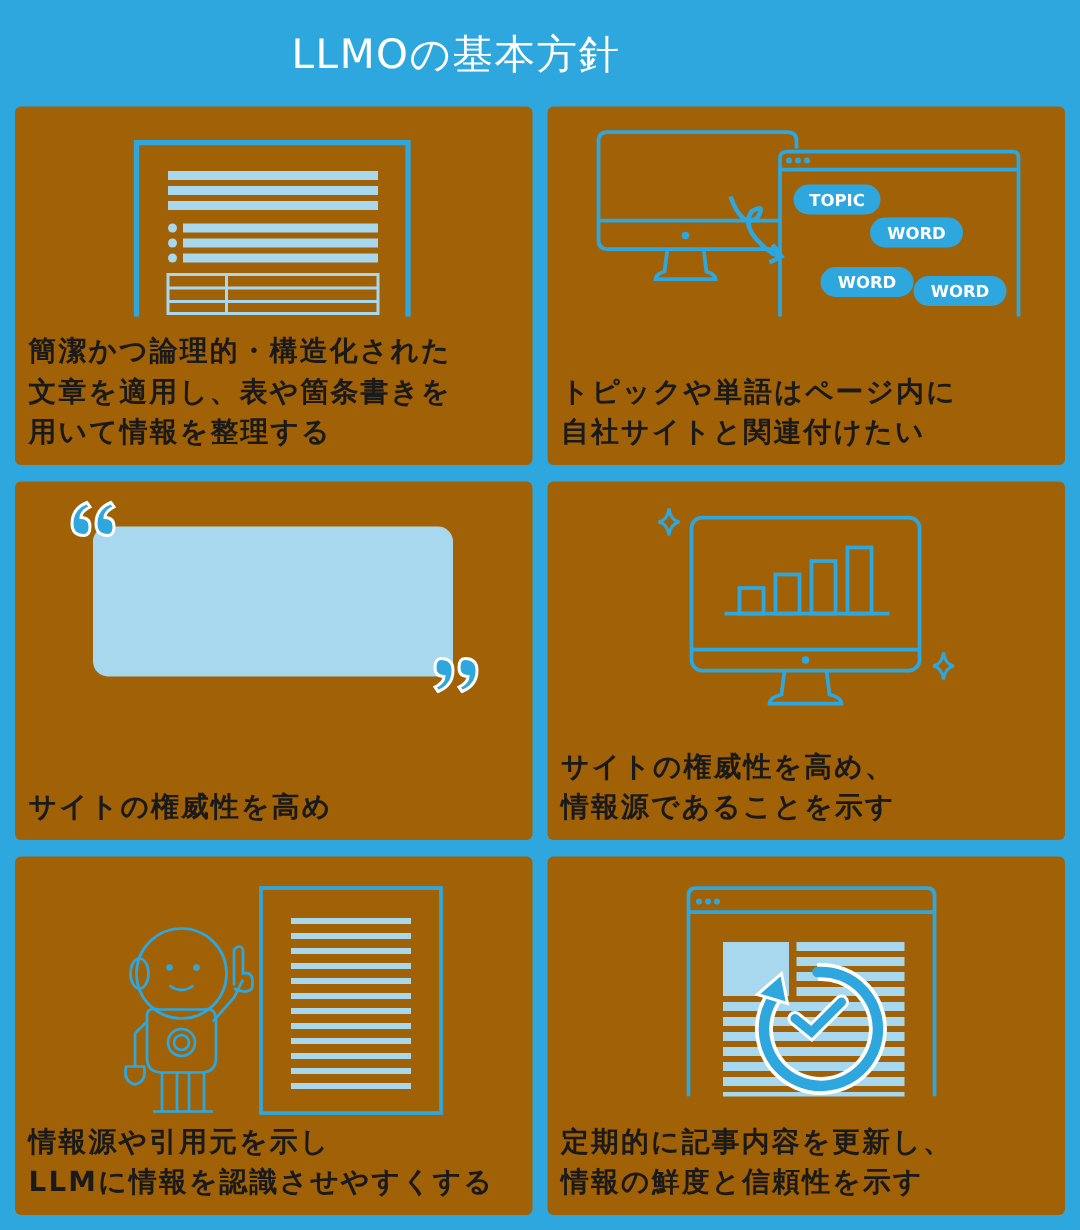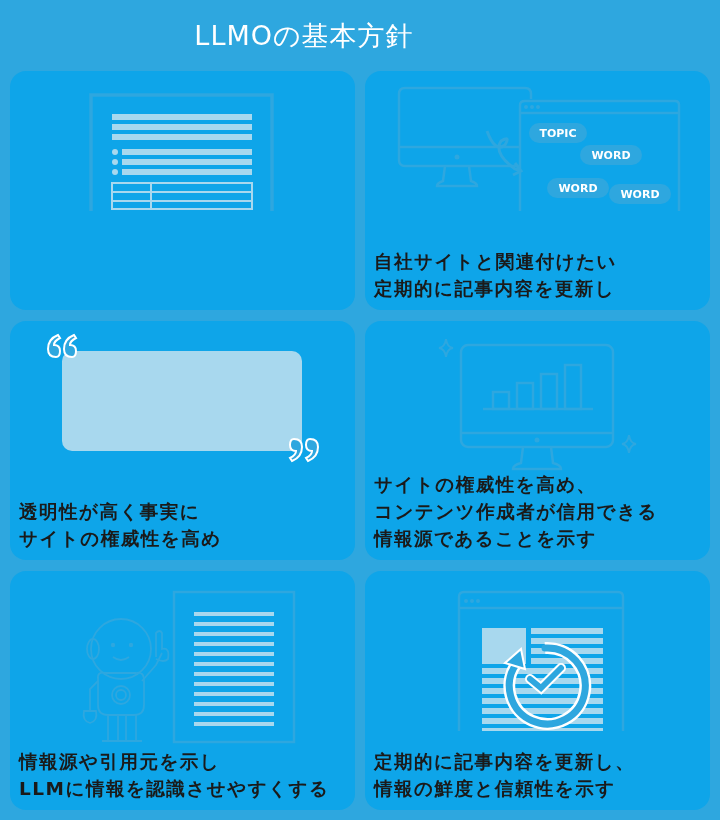--- a/index.html
+++ b/index.html
@@ -1,18 +1,18 @@
 <!DOCTYPE html>
 <html><head>
 <meta charset="utf-8">
 <style>
   * { box-sizing: border-box; margin: 0; padding: 0; }
   body { width: 720px; height: 820px; background: #2ea7df; font-family: "DejaVu Sans", "Liberation Sans", sans-serif; overflow: hidden; position: relative; }
   .title { position: absolute; top: 18px; left: 0; width: 608px; text-align: center; color: #fff; font-size: 27px; letter-spacing: 1px; font-weight: normal; }
-  .card { position: absolute; width: 345px; height: 239px; background: #0ea5e9; border-radius: 16px; overflow: hidden; }
+  .card { position: absolute; width: 345px; height: 239px; background: #a16207; border-radius: 4px; overflow: hidden; }
   .c1 { left: 10px; top: 71px; } .c2 { left: 365px; top: 71px; }
   .c3 { left: 10px; top: 321px; } .c4 { left: 365px; top: 321px; }
   .c5 { left: 10px; top: 571px; } .c6 { left: 365px; top: 571px; }
   .illus { position: absolute; left: 0; top: 0; width: 345px; height: 150px; }
   .text { position: absolute; left: 9px; bottom: 8px; color: #1a1a1a; font-size: 18.5px; line-height: 27px; font-weight: bold; letter-spacing: 1.5px; white-space: nowrap; }
   .text span { display: block; }
 </style>
 </head>
 <body>
 
@@ -32,20 +32,25 @@
       <circle cx="105" cy="101" r="3"></circle>
         <rect x="112" y="98" width="130" height="6"></rect>
     </g>
     <g fill="none" stroke="#a8d8ee" stroke-width="2">
       <rect x="102" y="112" width="140" height="26"></rect>
         <line x1="102" y1="121" x2="242" y2="121"></line>
         <line x1="102" y1="130" x2="242" y2="130"></line>
         <line x1="141" y1="112" x2="141" y2="138"></line>
     </g>
   </svg>
+  <div class="text">
+    <span>簡潔かつ論理的・構造化された</span>
+      <span>文章を適用し、表や箇条書きを</span>
+      <span>用いて情報を整理する</span>
+  </div>
 </div>
 
 <div class="card c2">
   <svg class="illus" viewBox="0 0 345 150">
     <g fill="none" stroke="#2ea7df" stroke-width="2.5">
       <path d="M40 17 H160 Q166 17 166 23 V28 M155 95 H40 Q34 95 34 89 V23 Q34 17 40 17"></path>
       <line x1="34" y1="76" x2="155" y2="76"></line>
       <path d="M80 95 L78 110 Q72 112 72 115 H112 Q112 112 106 110 L104 95"></path>
       <path d="M155 140 V34 Q155 30 160 30 H310 Q314 30 314 34 V140"></path>
       <line x1="155" y1="42" x2="314" y2="42"></line>
@@ -64,37 +69,36 @@
       <rect x="244" y="113" width="62" height="20" rx="10"></rect>
     </g>
     <g fill="#fff" font-family="DejaVu Sans, sans-serif" font-size="11" font-weight="bold" text-anchor="middle">
       <text x="193" y="66">TOPIC</text>
       <text x="246" y="88">WORD</text>
       <text x="213" y="121">WORD</text>
       <text x="275" y="127">WORD</text>
     </g>
   </svg>
   <div class="text">
-    <span>自社サイトと関連付けたい</span>
-      <span>定期的に記事内容を更新し</span>
+    <span>トピックや単語はページ内に</span>
+      <span>自社サイトと関連付けたい</span>
   </div>
 </div>
 
 <div class="card c3">
   <svg class="illus" viewBox="0 0 345 150">
     <rect x="52" y="30" width="240" height="100" rx="10" fill="#a8d8ee"></rect>
     <g fill="#2ea7df" stroke="#fff" stroke-width="2">
       <path d="M46 36 Q38 36 38 28 Q38 18 48 14 L50 17 Q44 20 44 24 Q50 24 50 30 Q50 36 46 36Z"></path>
       <path d="M62 36 Q54 36 54 28 Q54 18 64 14 L66 17 Q60 20 60 24 Q66 24 66 30 Q66 36 62 36Z"></path>
       <path d="M284 118 Q292 118 292 126 Q292 136 282 140 L280 137 Q286 134 286 130 Q280 130 280 124 Q280 118 284 118Z"></path>
       <path d="M300 118 Q308 118 308 126 Q308 136 298 140 L296 137 Q302 134 302 130 Q296 130 296 124 Q296 118 300 118Z"></path>
     </g>
   </svg>
   <div class="text">
-      <span>透明性が高く事実に</span>
       <span>サイトの権威性を高め</span>
   </div>
 </div>
 
 <div class="card c4">
   <svg class="illus" viewBox="0 0 345 150">
     <g fill="none" stroke="#2ea7df" stroke-width="2.5">
       <rect x="96" y="24" width="152" height="102" rx="7"></rect>
       <line x1="96" y1="112" x2="248" y2="112"></line>
       <path d="M158 126 L156 142 Q148 144 148 148 H196 Q196 144 188 142 L186 126"></path>
@@ -103,21 +107,20 @@
         <rect x="152" y="62" width="16" height="26"></rect>
       <rect x="176" y="53" width="16" height="35"></rect>
         <rect x="200" y="44" width="16" height="44"></rect>
     </g>
     <circle cx="172" cy="119" r="2.5" fill="#2ea7df"></circle>
     <path d="M81 18 Q82 26 88 27 Q82 28 81 36 Q80 28 74 27 Q80 26 81 18Z" fill="none" stroke="#2ea7df" stroke-width="2"></path>
     <path d="M264 114 Q265 122 271 123 Q265 124 264 132 Q263 124 257 123 Q263 122 264 114Z" fill="none" stroke="#2ea7df" stroke-width="2"></path>
   </svg>
   <div class="text">
     <span>サイトの権威性を高め、</span>
-      <span>コンテンツ作成者が信用できる</span>
       <span>情報源であることを示す</span>
   </div>
 </div>
 
 <div class="card c5">
   <svg class="illus" viewBox="0 0 345 175" style="height:175px">
     <rect x="164" y="21" width="120" height="150" fill="none" stroke="#2ea7df" stroke-width="2.5"></rect>
     <g fill="#a8d8ee">
       <rect x="184" y="41" width="80" height="4"></rect>
         <rect x="184" y="51" width="80" height="4"></rect>

